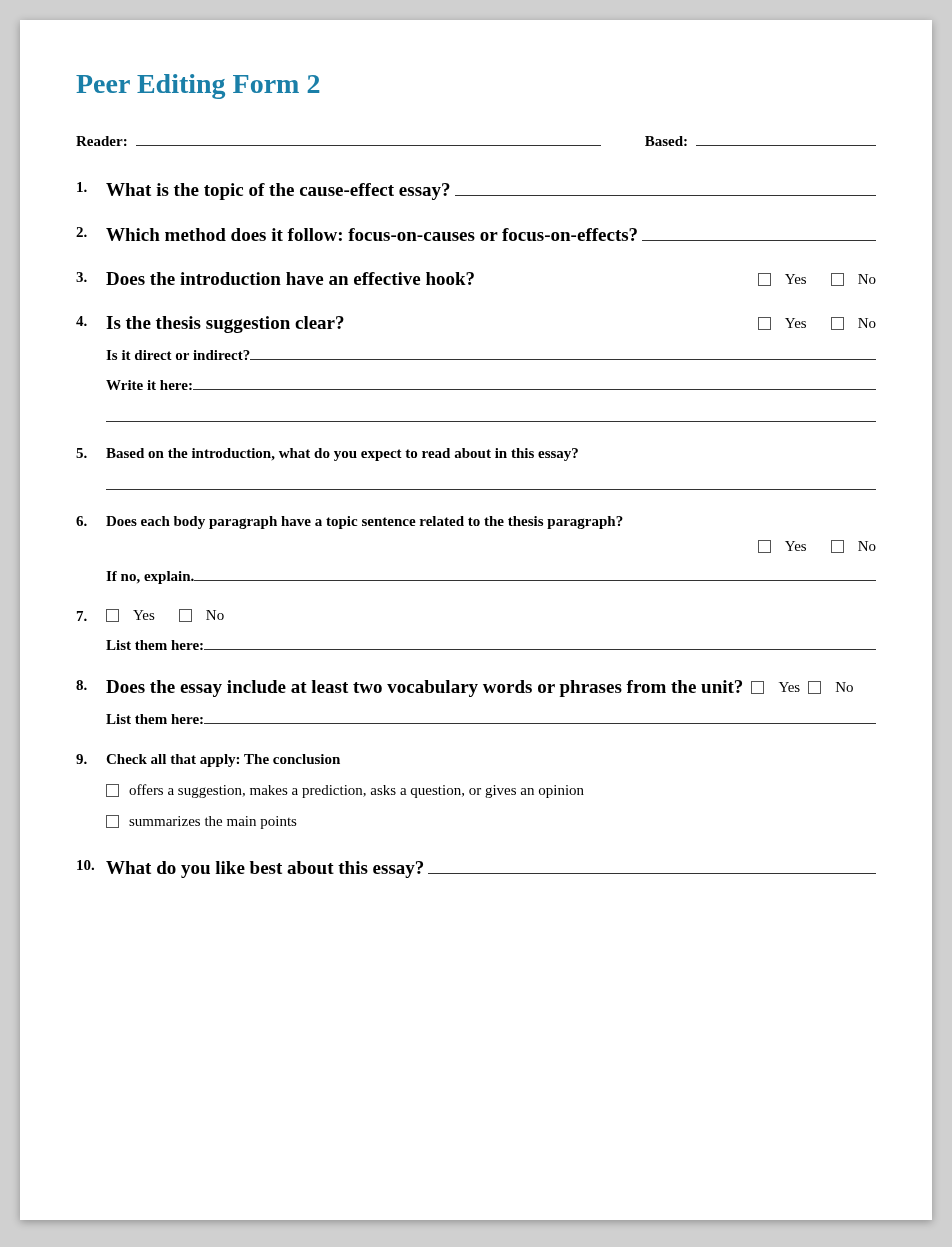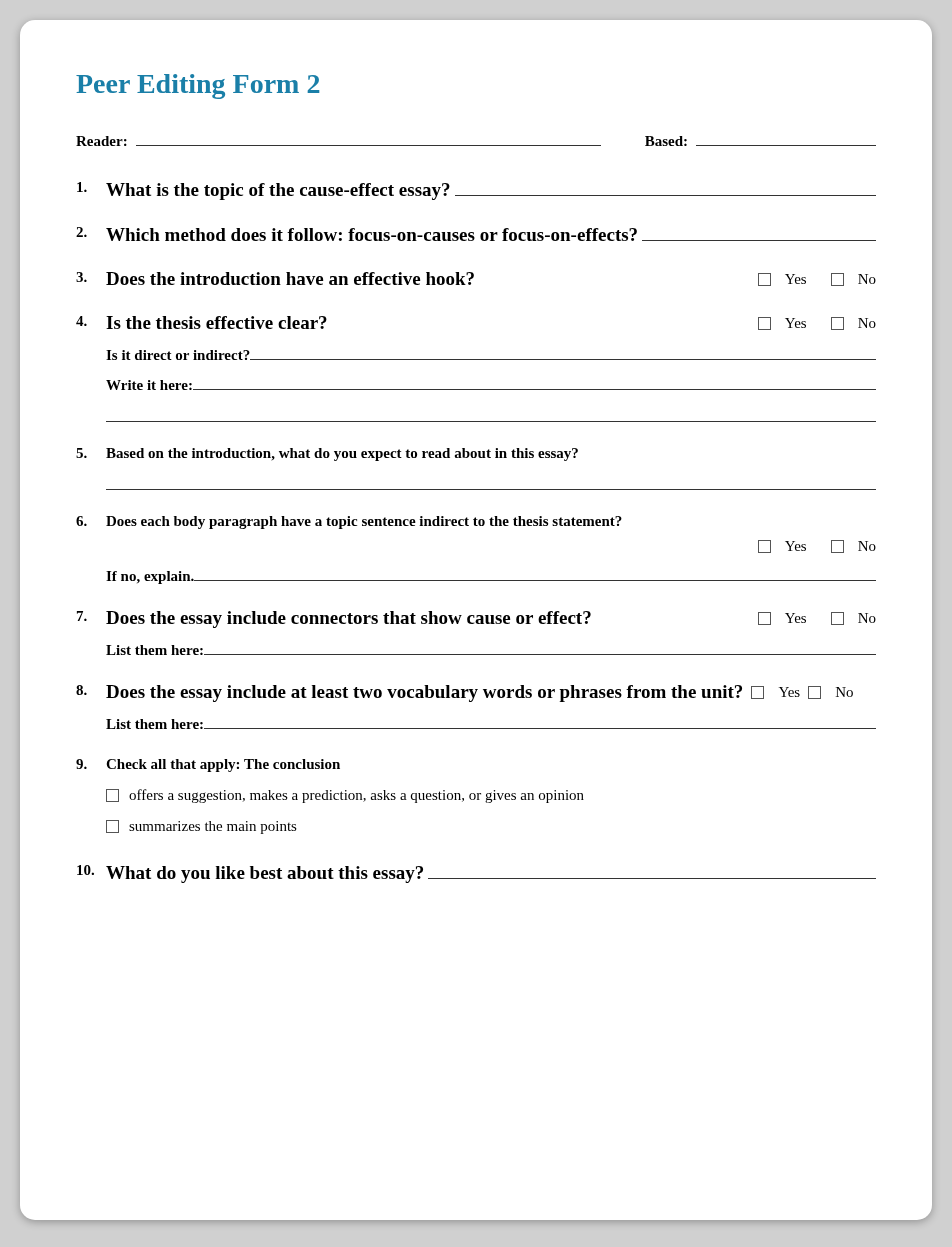--- a/index.html
+++ b/index.html
@@ -16,21 +16,20 @@
       font-family: Georgia, 'Times New Roman', serif;
     }
 
     .page {
       background: #ffffff;
       width: 932px;
       min-height: 1200px;
       padding: 48px 56px 56px 56px;
       box-shadow: 0 2px 8px rgba(0,0,0,0.3);
       position: relative;
-      border-radius: 15px;
     }
 
     .page-title {
       color: #1a7fa8;
       font-size: 28px;
       font-weight: bold;
       font-family: Georgia, serif;
       margin-bottom: 28px;
     }
 
@@ -262,21 +261,21 @@
             </div>
           </div>
         </div>
       </div>
     </div>
 
     <div class="question-item">
       <div class="question-number">4.</div>
       <div class="question-content">
         <div class="q-with-yesno">
-          <span class="question-text-inline">Is the thesis effective clear?</span>
+          <span class="question-text-inline">Is the thesis suggestion clear?</span>
           <div class="yes-no-pair">
             <div class="yn-item">
               <span class="checkbox"></span>
               <span class="yes-no-label">Yes</span>
             </div>
             <div class="yn-item">
               <span class="checkbox"></span>
               <span class="yes-no-label">No</span>
             </div>
           </div>
@@ -297,21 +296,21 @@
       <div class="question-number">5.</div>
       <div class="question-content">
         <span class="question-text">Based on the introduction, what do you expect to read about in this essay?</span>
         <div class="blank-answer-block"></div>
       </div>
     </div>
 
     <div class="question-item">
       <div class="question-number">6.</div>
       <div class="question-content">
-        <span class="question-text">Does each body paragraph have a topic sentence indirect to the thesis statement?</span>
+        <span class="question-text">Does each body paragraph have a topic sentence related to the thesis paragraph?</span>
         <div class="yesno-below">
           <div class="yn-item">
             <span class="checkbox"></span>
             <span class="yes-no-label">Yes</span>
           </div>
           <div class="yn-item">
             <span class="checkbox"></span>
             <span class="yes-no-label">No</span>
           </div>
         </div>
@@ -319,21 +318,20 @@
           <span class="sub-label">If no, explain.</span>
           <div class="sub-line"></div>
         </div>
       </div>
     </div>
 
     <div class="question-item">
       <div class="question-number">7.</div>
       <div class="question-content">
         <div class="q-with-yesno">
-          <span class="question-text-inline">Does the essay include connectors that show cause or effect?</span>
           <div class="yes-no-pair">
             <div class="yn-item">
               <span class="checkbox"></span>
               <span class="yes-no-label">Yes</span>
             </div>
             <div class="yn-item">
               <span class="checkbox"></span>
               <span class="yes-no-label">No</span>
             </div>
           </div>

